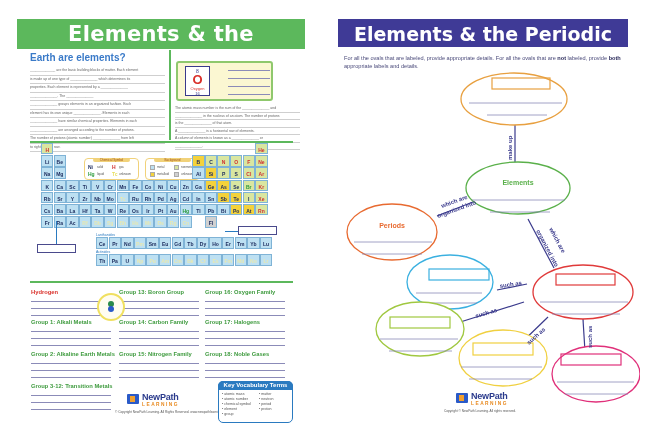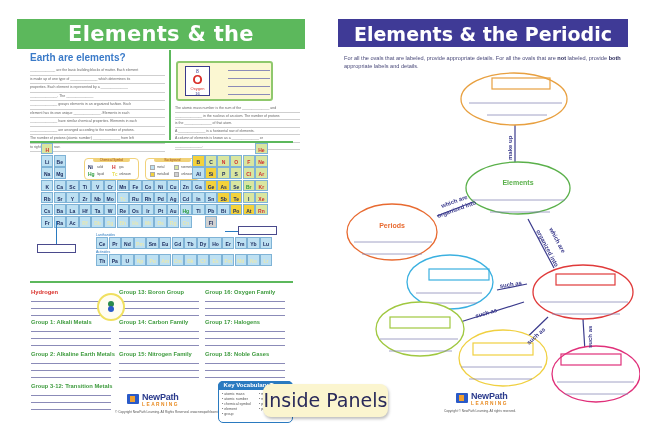--- a/index.html
+++ b/index.html
@@ -461,14 +461,13 @@
     </svg>
 
     <div class="logo" style="left:124px; top:379px;">
       <div class="logo-mark" style="left:0; top:2px;"></div>
       <div class="logo-new" style="left:15px; top:0;">NewPath</div>
       <div class="logo-learn" style="left:15px; top:10px;">LEARNING</div>
     </div>
     <div class="copyright" style="left:112px; top:397px;">Copyright © NewPath Learning.  All rights reserved.</div>
   </div>
 
-  <div class="badge">Inside Panels</div>
 </div>
 
 </body></html>

